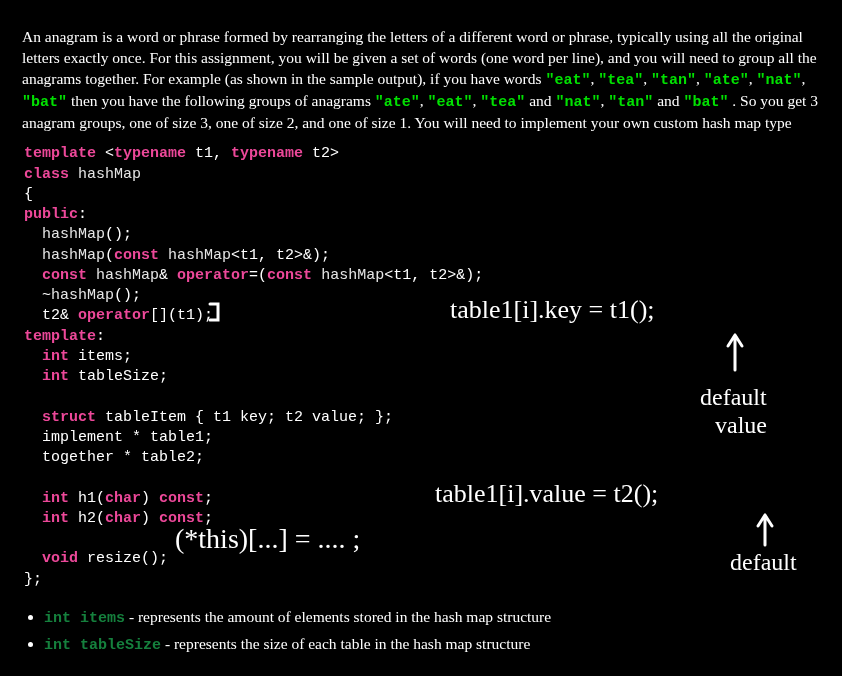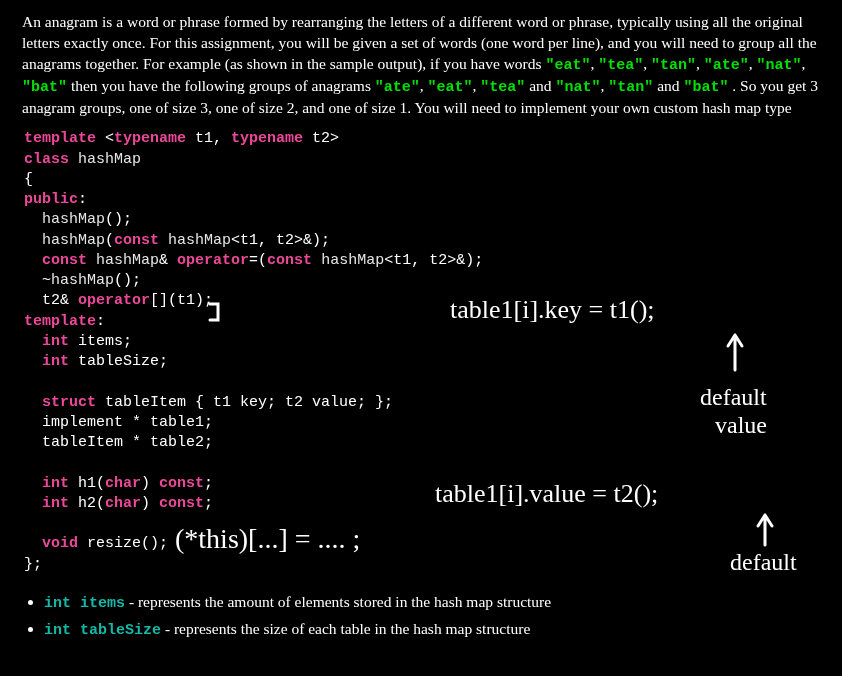--- a/index.html
+++ b/index.html
@@ -9,20 +9,21 @@
     color: #fff;
     font-family: Georgia, 'Times New Roman', serif;
     width: 842px;
     height: 676px;
     overflow: hidden;
   }
   .page {
     padding: 12px 22px 0 22px;
     box-sizing: border-box;
     position: relative;
+    margin-top: 15px;
   }
   .paragraph {
     font-size: 15.5px;
     line-height: 1.35;
     margin: 0 0 4px 0;
   }
   .code-inline {
     font-family: 'Courier New', Courier, monospace;
     color: #00e000;
     font-weight: bold;
@@ -41,21 +42,21 @@
   ul.members {
     margin: 4px 0 0 22px;
     padding: 0;
   }
   ul.members li {
     font-size: 15.5px;
     line-height: 1.7;
   }
   .code-like {
     font-family: 'Courier New', Courier, monospace;
-    color: #14b8a6;
+    color: #15803d;
     font-weight: bold;
     font-size: 15px;
   }
   .annotation-layer {
     position: absolute;
     left: 0; top: 0;
     width: 842px;
     height: 676px;
     pointer-events: none;
   }
@@ -93,21 +94,21 @@
 <span>  </span><span class="type">hashMap</span><span>(</span><span class="kw">const</span><span> </span><span class="type">hashMap</span><span>&lt;t1, t2&gt;&amp;);</span>
 <span>  </span><span class="kw">const</span><span> </span><span class="type">hashMap</span><span>&amp; </span><span class="kw">operator</span><span>=(</span><span class="kw">const</span><span> </span><span class="type">hashMap</span><span>&lt;t1, t2&gt;&amp;);</span>
 <span>  ~</span><span class="type">hashMap</span><span>();</span>
 <span>  t2&amp; </span><span class="kw">operator</span><span>[](t1);</span>
 <span class="kw">template</span><span>:</span>
 <span>  </span><span class="kw">int</span><span> items;</span>
 <span>  </span><span class="kw">int</span><span> tableSize;</span>
 <span></span>
 <span>  </span><span class="kw">struct</span><span> tableItem { t1 key; t2 value; };</span>
 <span>  implement * table1;</span>
-<span>  tableItem * table2;</span>
+<span>  together * table2;</span>
 <span></span>
 <span>  </span><span class="kw">int</span><span> h1(</span><span class="kw">char</span><span>) </span><span class="kw">const</span><span>;</span>
 <span>  </span><span class="kw">int</span><span> h2(</span><span class="kw">char</span><span>) </span><span class="kw">const</span><span>;</span>
 <span></span>
 <span>  </span><span class="kw">void</span><span> resize();</span>
 <span>};</span></div>
 
 
   <ul class="members">
     <li>

